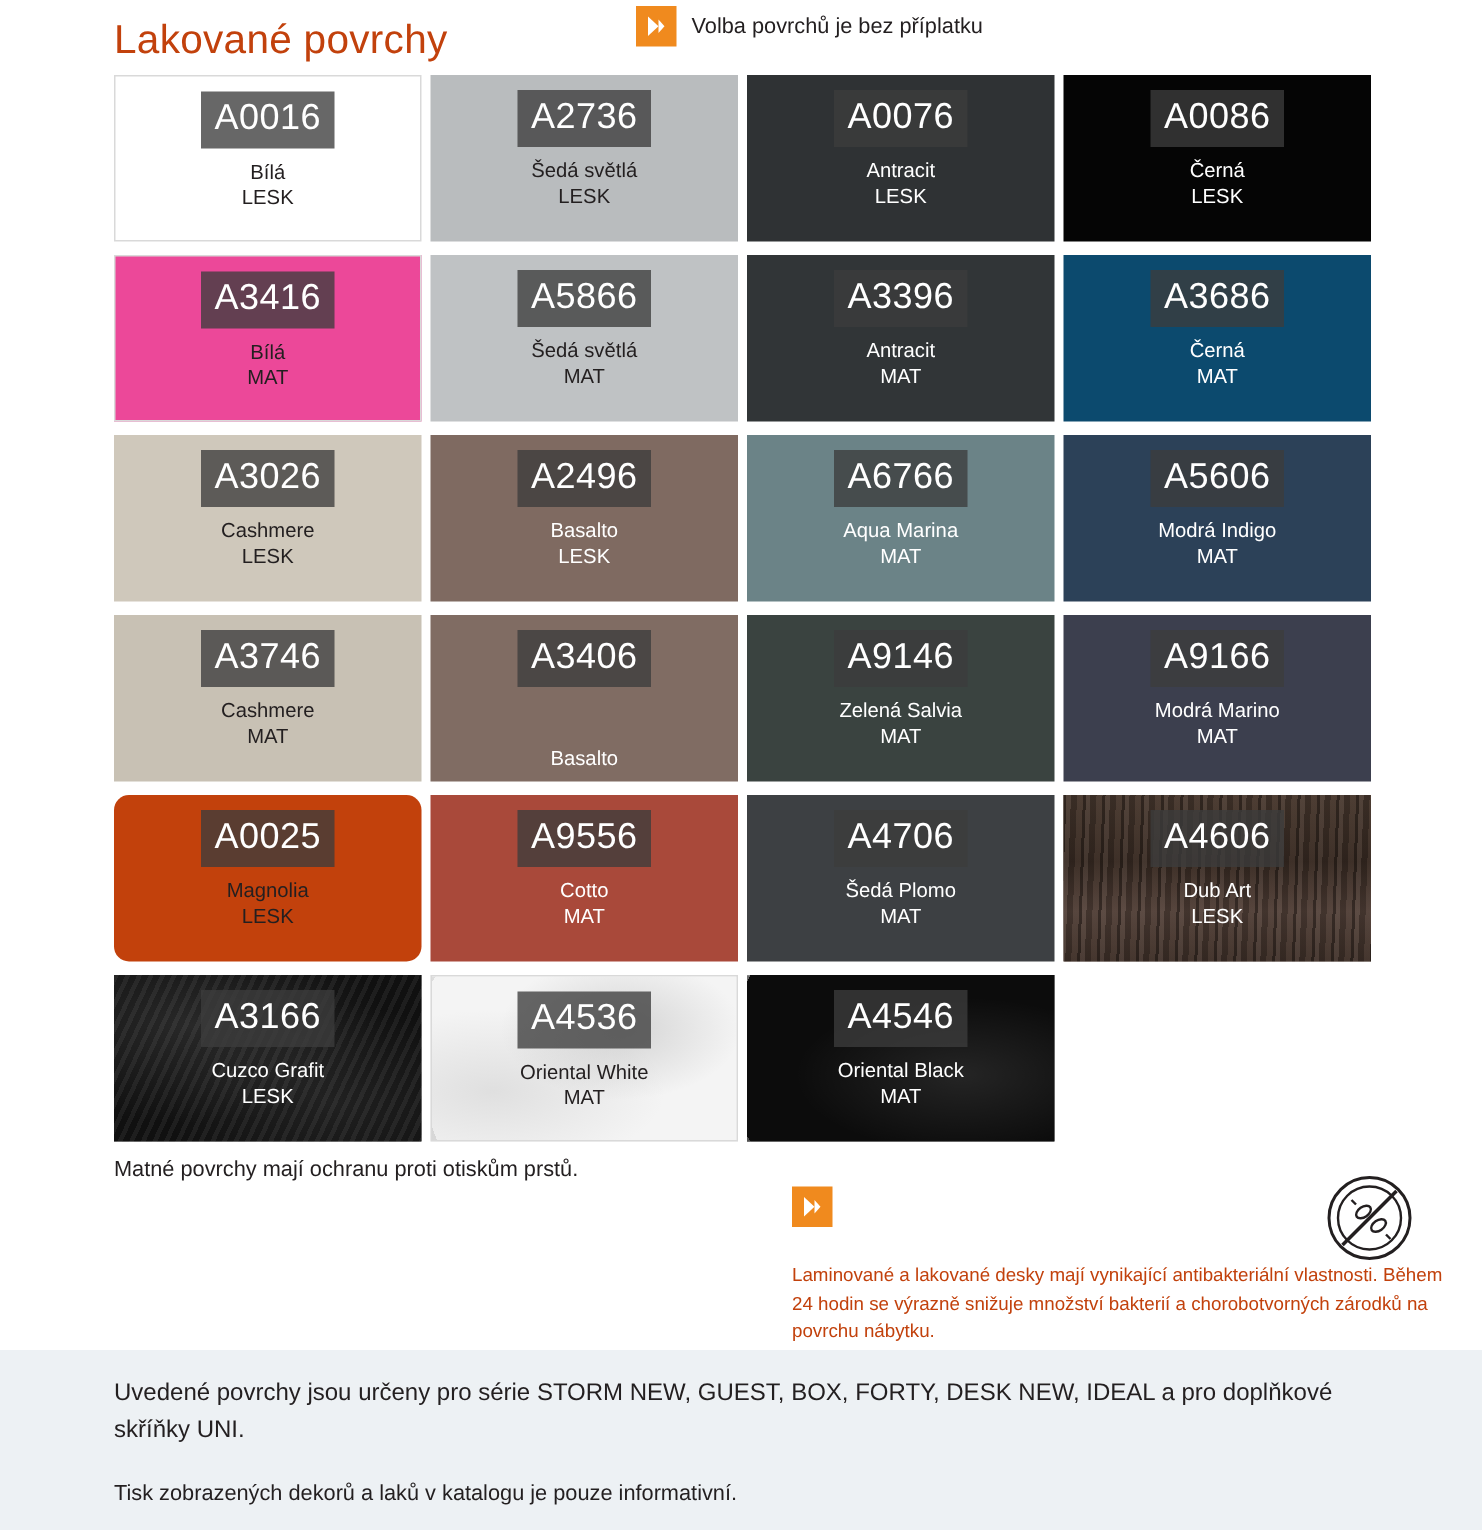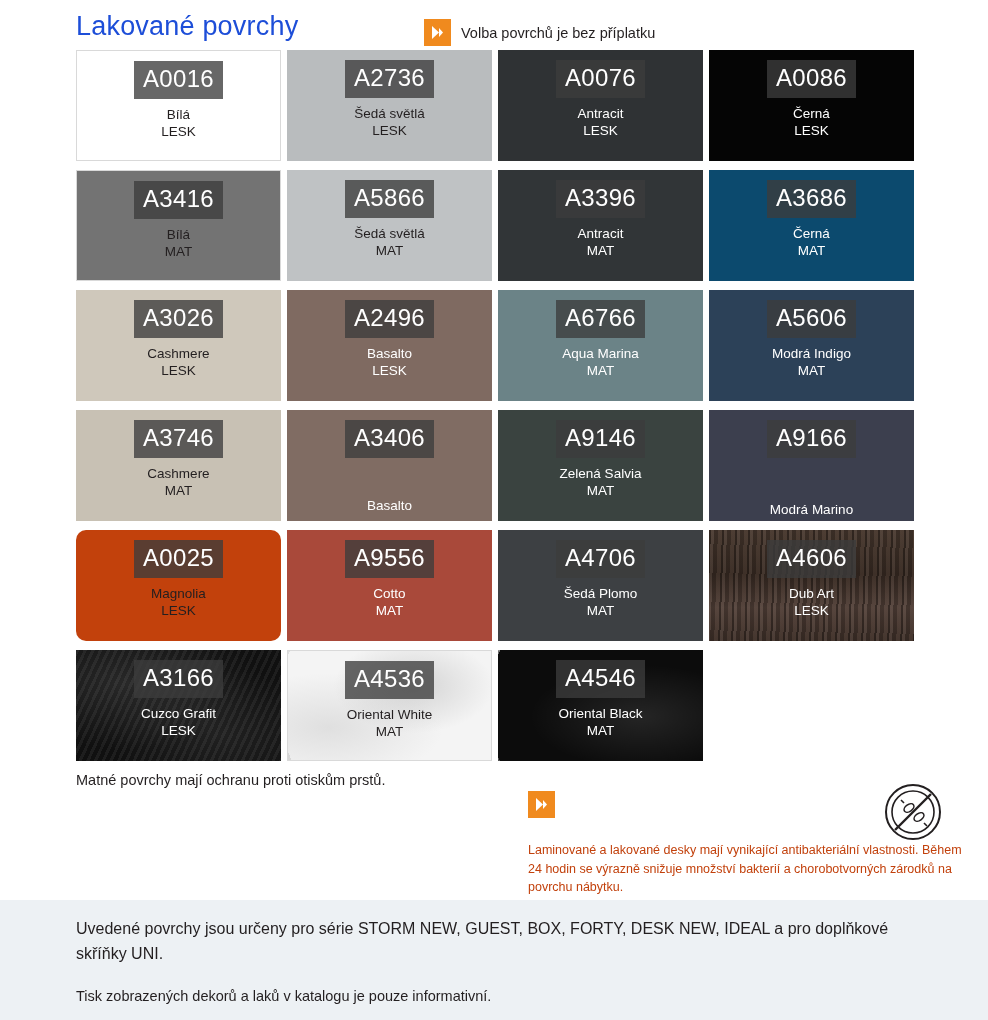--- a/index.html
+++ b/index.html
@@ -14,30 +14,30 @@
     overflow: hidden;
   }
 
   
   .page-title {
     position: absolute;
     left: 76px;
     top: 11px;
     font-size: 27px;
     font-weight: 400;
-    color: #1d4ed8;
+    color: #c2410c;
     letter-spacing: 0.2px;
   }
   .note-flag {
     position: absolute;
     display: flex;
     align-items: center;
     gap: 10px;
   }
-  .note-flag.top { left: 408px; top: 19px; padding-left: 16px; }
+  .note-flag.top { left: 408px; top: 4px; padding-left: 16px; }
   .flag-badge {
     width: 27px; height: 27px;
     background: #f08a1e;
     display: flex; align-items: center; justify-content: center;
     flex: 0 0 auto;
   }
   .flag-badge svg { display: block; }
   .note-text { font-size: 14.5px; color: #231f20; }
 
   
@@ -199,21 +199,21 @@
     <div class="swatch" style="background: rgb(47, 50, 52); color: rgb(255, 255, 255);">
       <div class="code">A0076</div>
       <div class="lbl name">Antracit</div>
       <div class="lbl finish">LESK</div>
     </div>
     <div class="swatch" style="background: rgb(5, 5, 5); color: rgb(255, 255, 255);">
       <div class="code">A0086</div>
       <div class="lbl name">Černá</div>
       <div class="lbl finish">LESK</div>
     </div>
-    <div class="swatch bordered" style="background: #737373; color: rgb(35, 31, 32);">
+    <div class="swatch bordered" style="background: #ec4899; color: rgb(35, 31, 32);">
       <div class="code">A3416</div>
       <div class="lbl name">Bílá</div>
       <div class="lbl finish">MAT</div>
     </div>
     <div class="swatch" style="background: rgb(191, 194, 196); color: rgb(35, 31, 32);">
       <div class="code">A5866</div>
       <div class="lbl name">Šedá světlá</div>
       <div class="lbl finish">MAT</div>
     </div>
     <div class="swatch" style="background: rgb(49, 53, 55); color: rgb(255, 255, 255);">
@@ -254,21 +254,21 @@
     <div class="swatch" style="background: rgb(128, 108, 99); color: rgb(255, 255, 255); gap: 32px;">
       <div class="code">A3406</div>
       <div class="lbl name">Basalto</div>
       <div class="lbl finish">MAT</div>
     </div>
     <div class="swatch" style="background: rgb(58, 67, 64); color: rgb(255, 255, 255);">
       <div class="code">A9146</div>
       <div class="lbl name">Zelená Salvia</div>
       <div class="lbl finish">MAT</div>
     </div>
-    <div class="swatch" style="background: rgb(60, 63, 78); color: rgb(255, 255, 255); gap: 36px;">
+    <div class="swatch" style="background: rgb(60, 63, 78); color: rgb(255, 255, 255);">
       <div class="code">A9166</div>
       <div class="lbl name">Modrá Marino</div>
       <div class="lbl finish">MAT</div>
     </div>
     <div class="swatch" style="background: #c2410c; color: rgb(35, 31, 32); border-radius: 10px;">
       <div class="code">A0025</div>
       <div class="lbl name">Magnolia</div>
       <div class="lbl finish">LESK</div>
     </div>
     <div class="swatch" style="background: rgb(169, 73, 58); color: rgb(255, 255, 255);">

